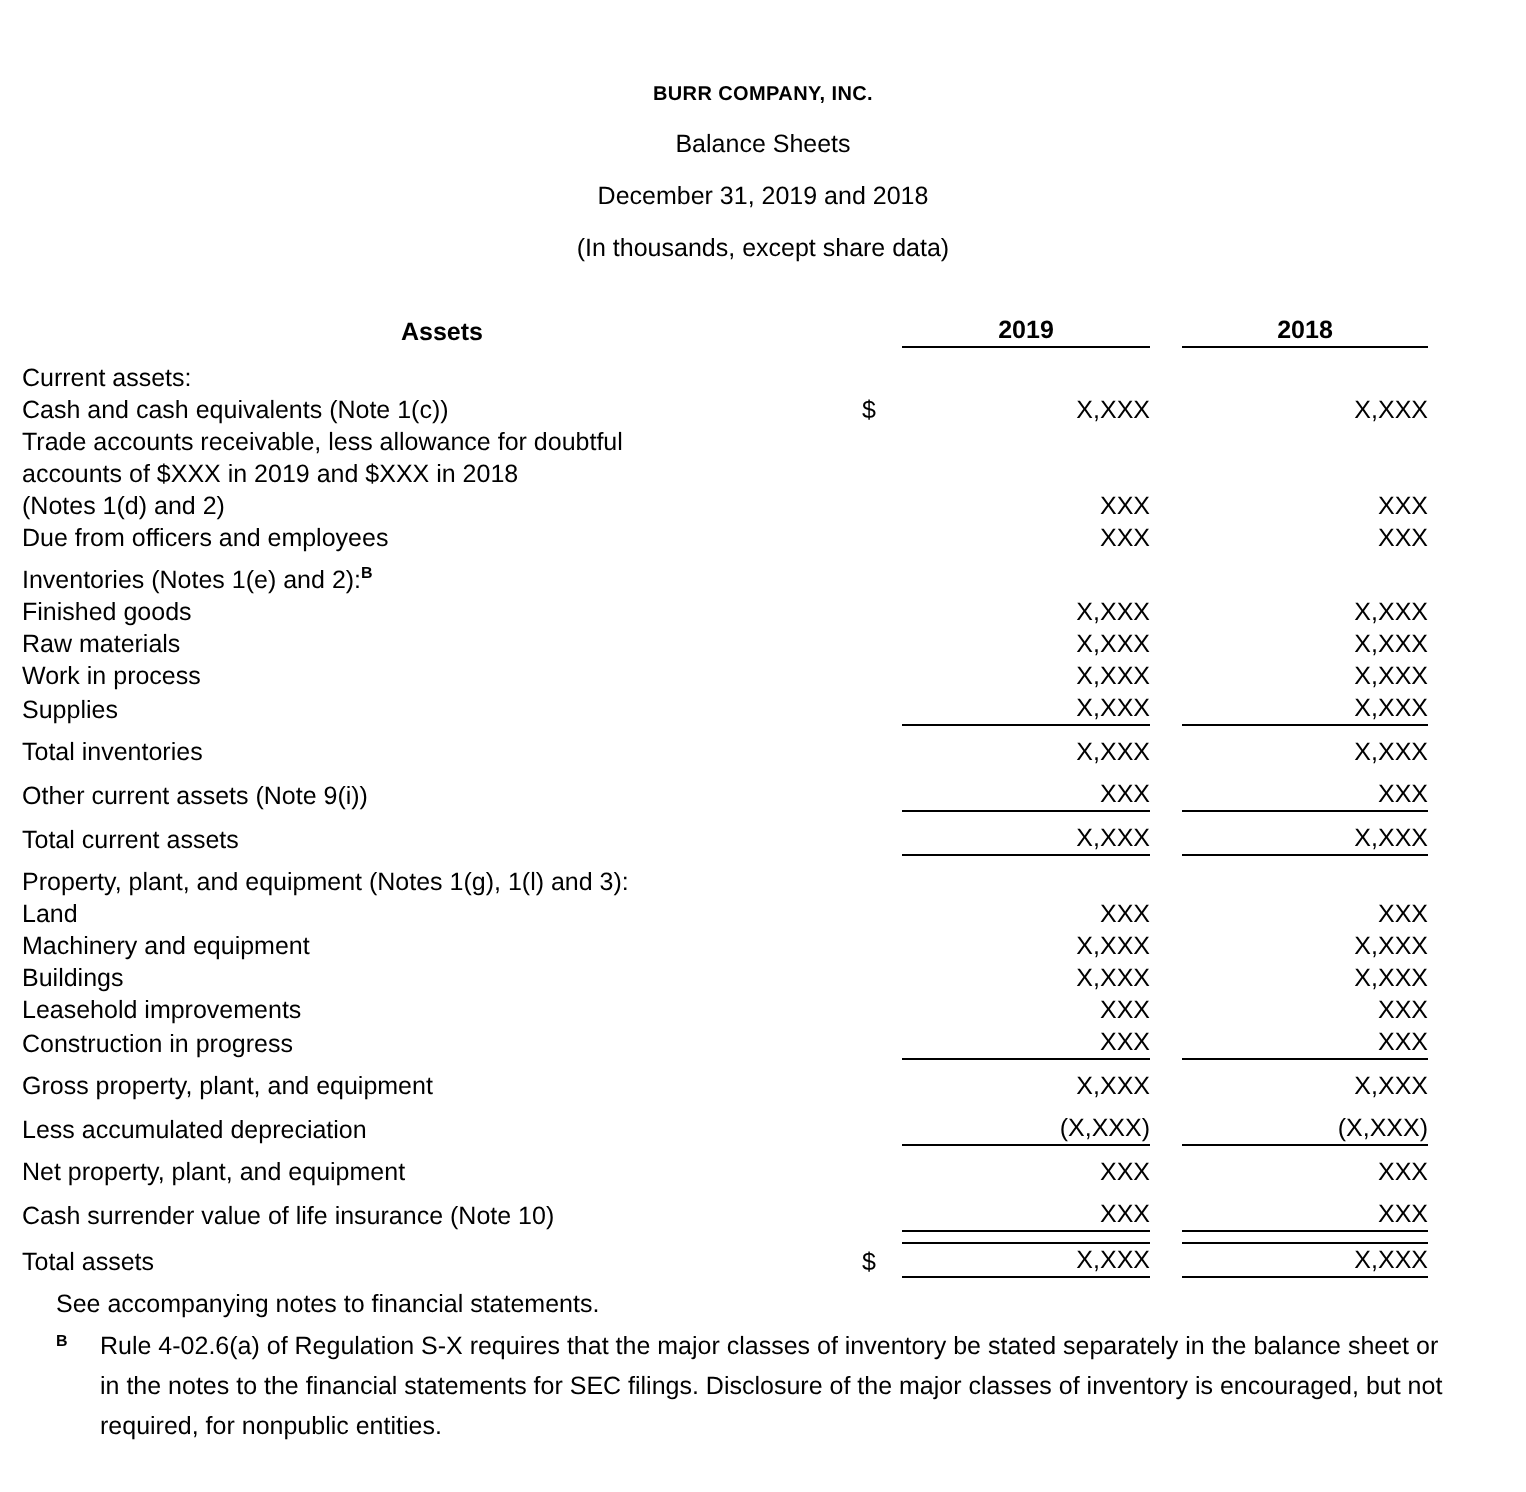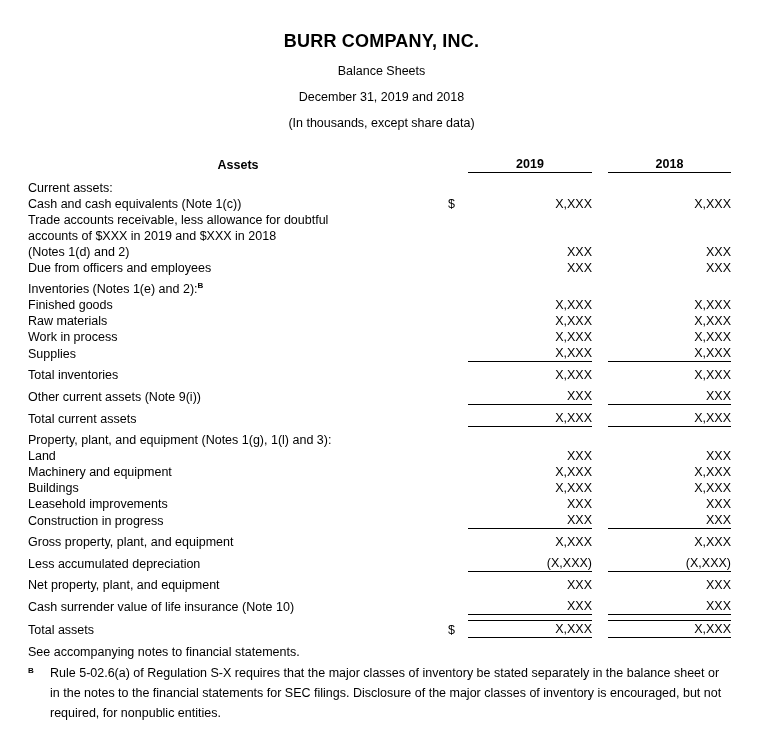--- a/index.html
+++ b/index.html
@@ -15,35 +15,35 @@
     font-size: 12.5px;
     position: relative;
     overflow: hidden;
   }
   .page { position: relative; width: 763px; height: 746px; }
 
   
   .heading { text-align: center; }
   .heading .h-company {
     font-weight: bold;
-    font-size: 18px;
+    font-size: 10px;
     letter-spacing: 0.2px;
-    padding-top: 31px;
+    padding-top: 42px;
   }
   .heading .h-line {
     font-size: 12.5px;
     padding-top: 12px;
   }
 
   
   table.stmt {
     border-collapse: collapse;
     margin-top: 26px;
     width: 703px;
-    margin-left: 28px;
+    margin-left: 11px;
     table-layout: fixed;
   }
   table.stmt col.c-label { width: 420px; }
   table.stmt col.c-sym   { width: 20px;  }
   table.stmt col.c-y1    { width: 124px; }
   table.stmt col.c-gap   { width: 16px;  }
   table.stmt col.c-y2    { width: 123px; }
 
   table.stmt td {
     padding: 0;
@@ -397,17 +397,17 @@
           <td></td>
           <td class="num rule-over rule-dbl">X,XXX</td>
         </tr>
       </tbody>
   </table>
 
   <div class="footnotes">
     <p class="fn-see">See accompanying notes to financial statements.</p>
     <div class="fn-body">
       <span class="fn-sup">B</span>
-      <p>Rule 5-02.6(a) of Regulation S-X requires that the major classes of inventory be stated separately in the balance sheet or in the notes to the financial statements for SEC filings. Disclosure of the major classes of inventory is encouraged, but not required, for nonpublic entities.</p>
+      <p>Rule 4-02.6(a) of Regulation S-X requires that the major classes of inventory be stated separately in the balance sheet or in the notes to the financial statements for SEC filings. Disclosure of the major classes of inventory is encouraged, but not required, for nonpublic entities.</p>
     </div>
   </div>
 
 </div>
 
 </body></html>

